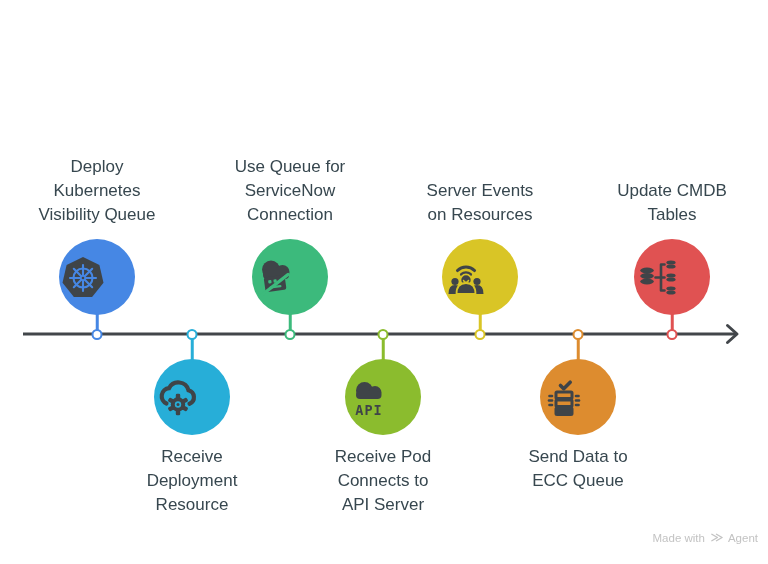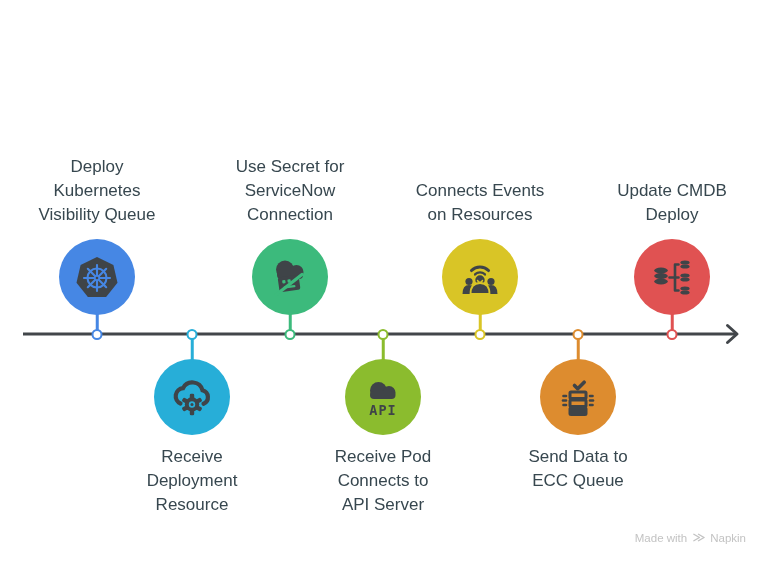--- a/index.html
+++ b/index.html
@@ -27,29 +27,29 @@
   .node.above .stem{top:306px;height:28px;}
   .node.below .stem{top:334px;height:28px;}
   .ring{
     position:absolute;left:50%;top:328.5px;transform:translateX(-50%);
     box-sizing:border-box;width:11px;height:11px;border-radius:50%;
     background:#ffffff;border:2.6px solid var(--c);z-index:3;
   }
   .circle{
     position:absolute;left:50%;transform:translateX(-50%);
     width:76px;height:76px;border-radius:50%;background:var(--c);
-    display:flex;align-items:center;justify-content:center;z-index:4;
+    display:flex;align-items:center;justify-content:flex-start;z-index:4;
   }
   .node.above .circle{top:239px;}
   .node.below .circle{top:359px;}
   .circle svg{width:48px;height:48px;display:block;}
   .ink-f{fill:#3f4448;}
   .ink-s{stroke:#3f4448;}
   .watermark{
-    position:absolute;right:22px;bottom:20px;display:flex;align-items:center;gap:5px;
+    position:absolute;right:10px;bottom:20px;display:flex;align-items:center;gap:5px;
     font-size:11.5px;color:#c3c3c3;z-index:6;margin-left:42px;
   }
   .watermark svg{display:block;}
 </style>
 </head>
 <body>
 
 <div class="canvas">
 
 
@@ -102,21 +102,21 @@
         <circle cx="24" cy="31.5" r="3.2" fill="var(--c)"></circle>
         <circle cx="24" cy="31.5" r="1.5" class="ink-f"></circle>
       </svg>
     </div>
     <div class="label">Receive
 Deployment
 Resource</div>
   </div>
 
   <div class="node above" style="left: 290px; --c: #3cba7c;">
-    <div class="label">Use Secret for
+    <div class="label">Use Queue for
 ServiceNow
 Connection</div>
     <div class="stem"></div>
     <div class="ring"></div>
     <div class="circle">
       <svg viewBox="0 0 48 48">
         <g class="ink-f">
           <circle cx="19" cy="16.5" r="9"></circle>
           <circle cx="30.5" cy="19" r="7"></circle>
           <rect x="11" y="16" width="26" height="10" rx="4"></rect>
@@ -144,21 +144,21 @@
         </g>
         <text x="24" y="41.5" text-anchor="middle" class="ink-f" font-family="'DejaVu Sans Mono', monospace" font-size="13.5" font-weight="bold" letter-spacing="1">API</text>
       </svg>
     </div>
     <div class="label">Receive Pod
 Connects to
 API Server</div>
   </div>
 
   <div class="node above" style="left: 480px; --c: #d9c526;">
-    <div class="label">Connects Events
+    <div class="label">Server Events
 on Resources</div>
     <div class="stem"></div>
     <div class="ring"></div>
     <div class="circle">
       <svg viewBox="0 0 48 48">
         <g class="ink-s" fill="none" stroke-width="3.1" stroke-linecap="round">
           <path d="M15.5 17.5 a12 12 0 0 1 17 0"></path>
           <path d="M19.5 21.5 a6.8 6.8 0 0 1 9 0"></path>
         </g>
         <g class="ink-f">
@@ -196,21 +196,21 @@
           <line x1="36" y1="32" x2="38.5" y2="32"></line>
         </g>
       </svg>
     </div>
     <div class="label">Send Data to
 ECC Queue</div>
   </div>
 
   <div class="node above" style="left: 672px; --c: #e05252;">
     <div class="label">Update CMDB
-Deploy</div>
+Tables</div>
     <div class="stem"></div>
     <div class="ring"></div>
     <div class="circle">
       <svg viewBox="0 0 48 48">
         <g class="ink-f">
           <ellipse cx="13" cy="17.5" rx="6.8" ry="2.9"></ellipse>
           <ellipse cx="13" cy="23" rx="6.8" ry="2.9"></ellipse>
           <ellipse cx="13" cy="28.5" rx="6.8" ry="2.9"></ellipse>
           <ellipse cx="37" cy="9.5" rx="4.6" ry="2"></ellipse>
           <ellipse cx="37" cy="13.5" rx="4.6" ry="2"></ellipse>
@@ -225,16 +225,16 @@
   </div>
 
   <div class="watermark">
     <span>Made with</span>
     <svg width="13" height="13" viewBox="0 0 14 14">
       <g stroke="#c3c3c3" stroke-width="1.5" fill="none" stroke-linecap="round" stroke-linejoin="round">
         <path d="M2 3.5 L8 7 L2 10.5"></path>
         <path d="M7 3.5 L13 7 L7 10.5"></path>
       </g>
     </svg>
-    <span>Napkin</span>
+    <span>Agent</span>
   </div>
 
 </div>
 
 </body></html>

